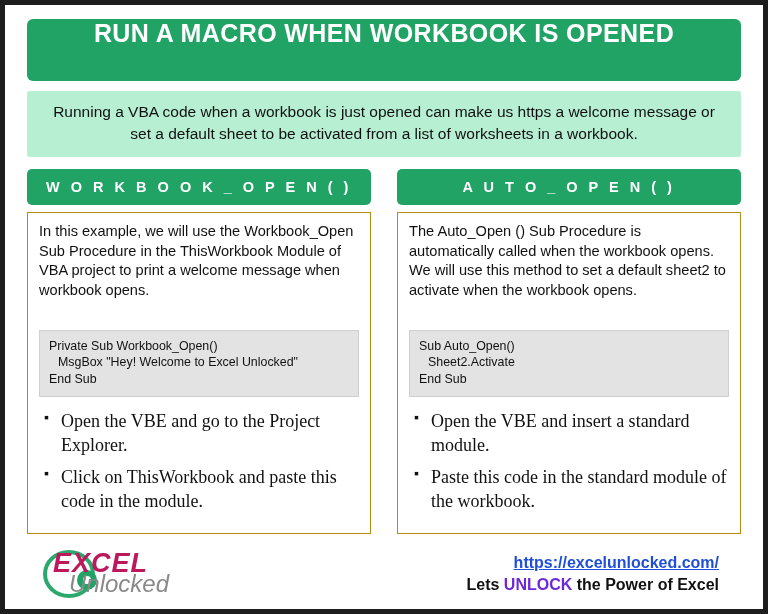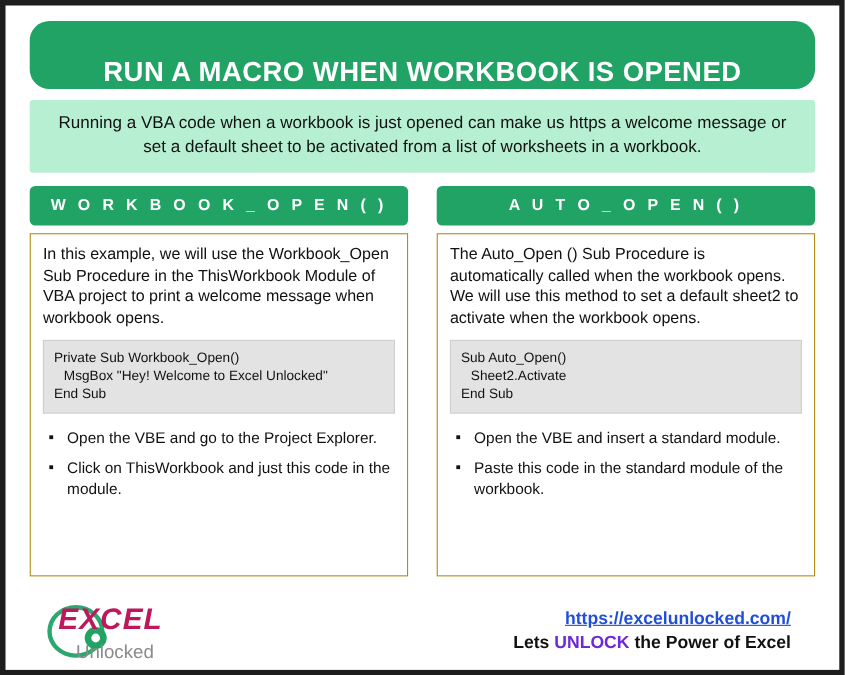--- a/index.html
+++ b/index.html
@@ -15,23 +15,23 @@
     background: #ffffff;
     border: 5px solid #1d1d1d;
     padding: 12px 14px 8px 14px;
   }
 
   
   .title-banner {
     margin: 2px 8px 0 8px;
     height: 62px;
     background: #21a366;
-    border-radius: 18px;
-    display: flex;
-    align-items: flex-end;
+    border-radius: 6px;
+    display: flex;
+    align-items: flex-start;
     justify-content: center;
   }
   .title-banner .title-text {
     color: #ffffff;
     font-size: 25px;
     font-weight: bold;
     letter-spacing: 0.4px;
     text-align: center;
   }
 
@@ -84,44 +84,45 @@
     display: flex;
     flex-direction: column;
   }
   .para {
     font-size: 14.6px;
     line-height: 1.35;
     color: #111111;
     display: block;
   }
   .code-box {
-    margin-top: 8px;
+    margin-top: 29px;
     background: #e3e3e3;
     border: 1px solid #cfcfcf;
     padding: 7px 9px 8px 9px;
     font-family: "Liberation Sans", sans-serif;
     font-size: 12.4px;
     line-height: 1.34;
     color: #111111;
   }
   .code-box .code-line { display: block; white-space: pre; }
   .code-box .code-line.indent { padding-left: 9px; }
 
   ul.bullets {
     margin: 13px 0 0 0;
     padding-left: 20px;
     list-style: none;
   }
   ul.bullets li {
     position: relative;
-    font-size: 14px;
+    font-size: 18px;
     line-height: 1.33;
     color: #111111;
     margin-bottom: 9px;
     padding-left: 2px;
+    font-family: Liberation Serif, serif;
   }
   ul.bullets li::before {
     content: "\25AA";
     position: absolute;
     left: -15px;
     top: -1px;
     font-size: 14px;
     color: #111111;
   }
 
@@ -144,23 +145,24 @@
     position: absolute;
     left: 22px; top: 2px;
     font-size: 27px;
     font-weight: bold;
     letter-spacing: 1px;
     color: #be185d;
     font-style: italic;
   }
   .logo .logo-unlocked {
     position: absolute;
-    left: 38px; top: 37px;
-    font-size: 17px;
+    left: 38px; top: 24px;
+    font-size: 24px;
     color: #8a8a8a;
+    font-style: italic;
   }
   .logo .logo-ring {
     position: absolute;
     left: 12px; top: 4px;
     width: 52px; height: 48px;
     border: 4px solid #21a366;
     border-radius: 50%;
     opacity: 0.95;
   }
   .logo .logo-lock {
@@ -221,21 +223,21 @@
         <span class="para">In this example, we will use the Workbook_Open Sub Procedure in the ThisWorkbook Module of VBA project to print a welcome message when workbook opens.</span>
 
         <div class="code-box">
           <span class="code-line">Private Sub Workbook_Open()</span>
           <span class="code-line indent">MsgBox "Hey! Welcome to Excel Unlocked"</span>
           <span class="code-line">End Sub</span>
         </div>
 
         <ul class="bullets">
           <li>Open the VBE and go to the Project Explorer.</li>
-          <li>Click on ThisWorkbook and just this code in the module.</li>
+          <li>Click on ThisWorkbook and paste this code in the module.</li>
         </ul>
       </div>
     </div>
 
     <div class="col">
       <div class="col-header">
         <span class="hdr-text">A U T O _ O P E N ( )</span>
       </div>
       <div class="col-body">
         <span class="para">The Auto_Open () Sub Procedure is automatically called when the workbook opens. We will use this method to set a default sheet2 to activate when the workbook opens.</span>

